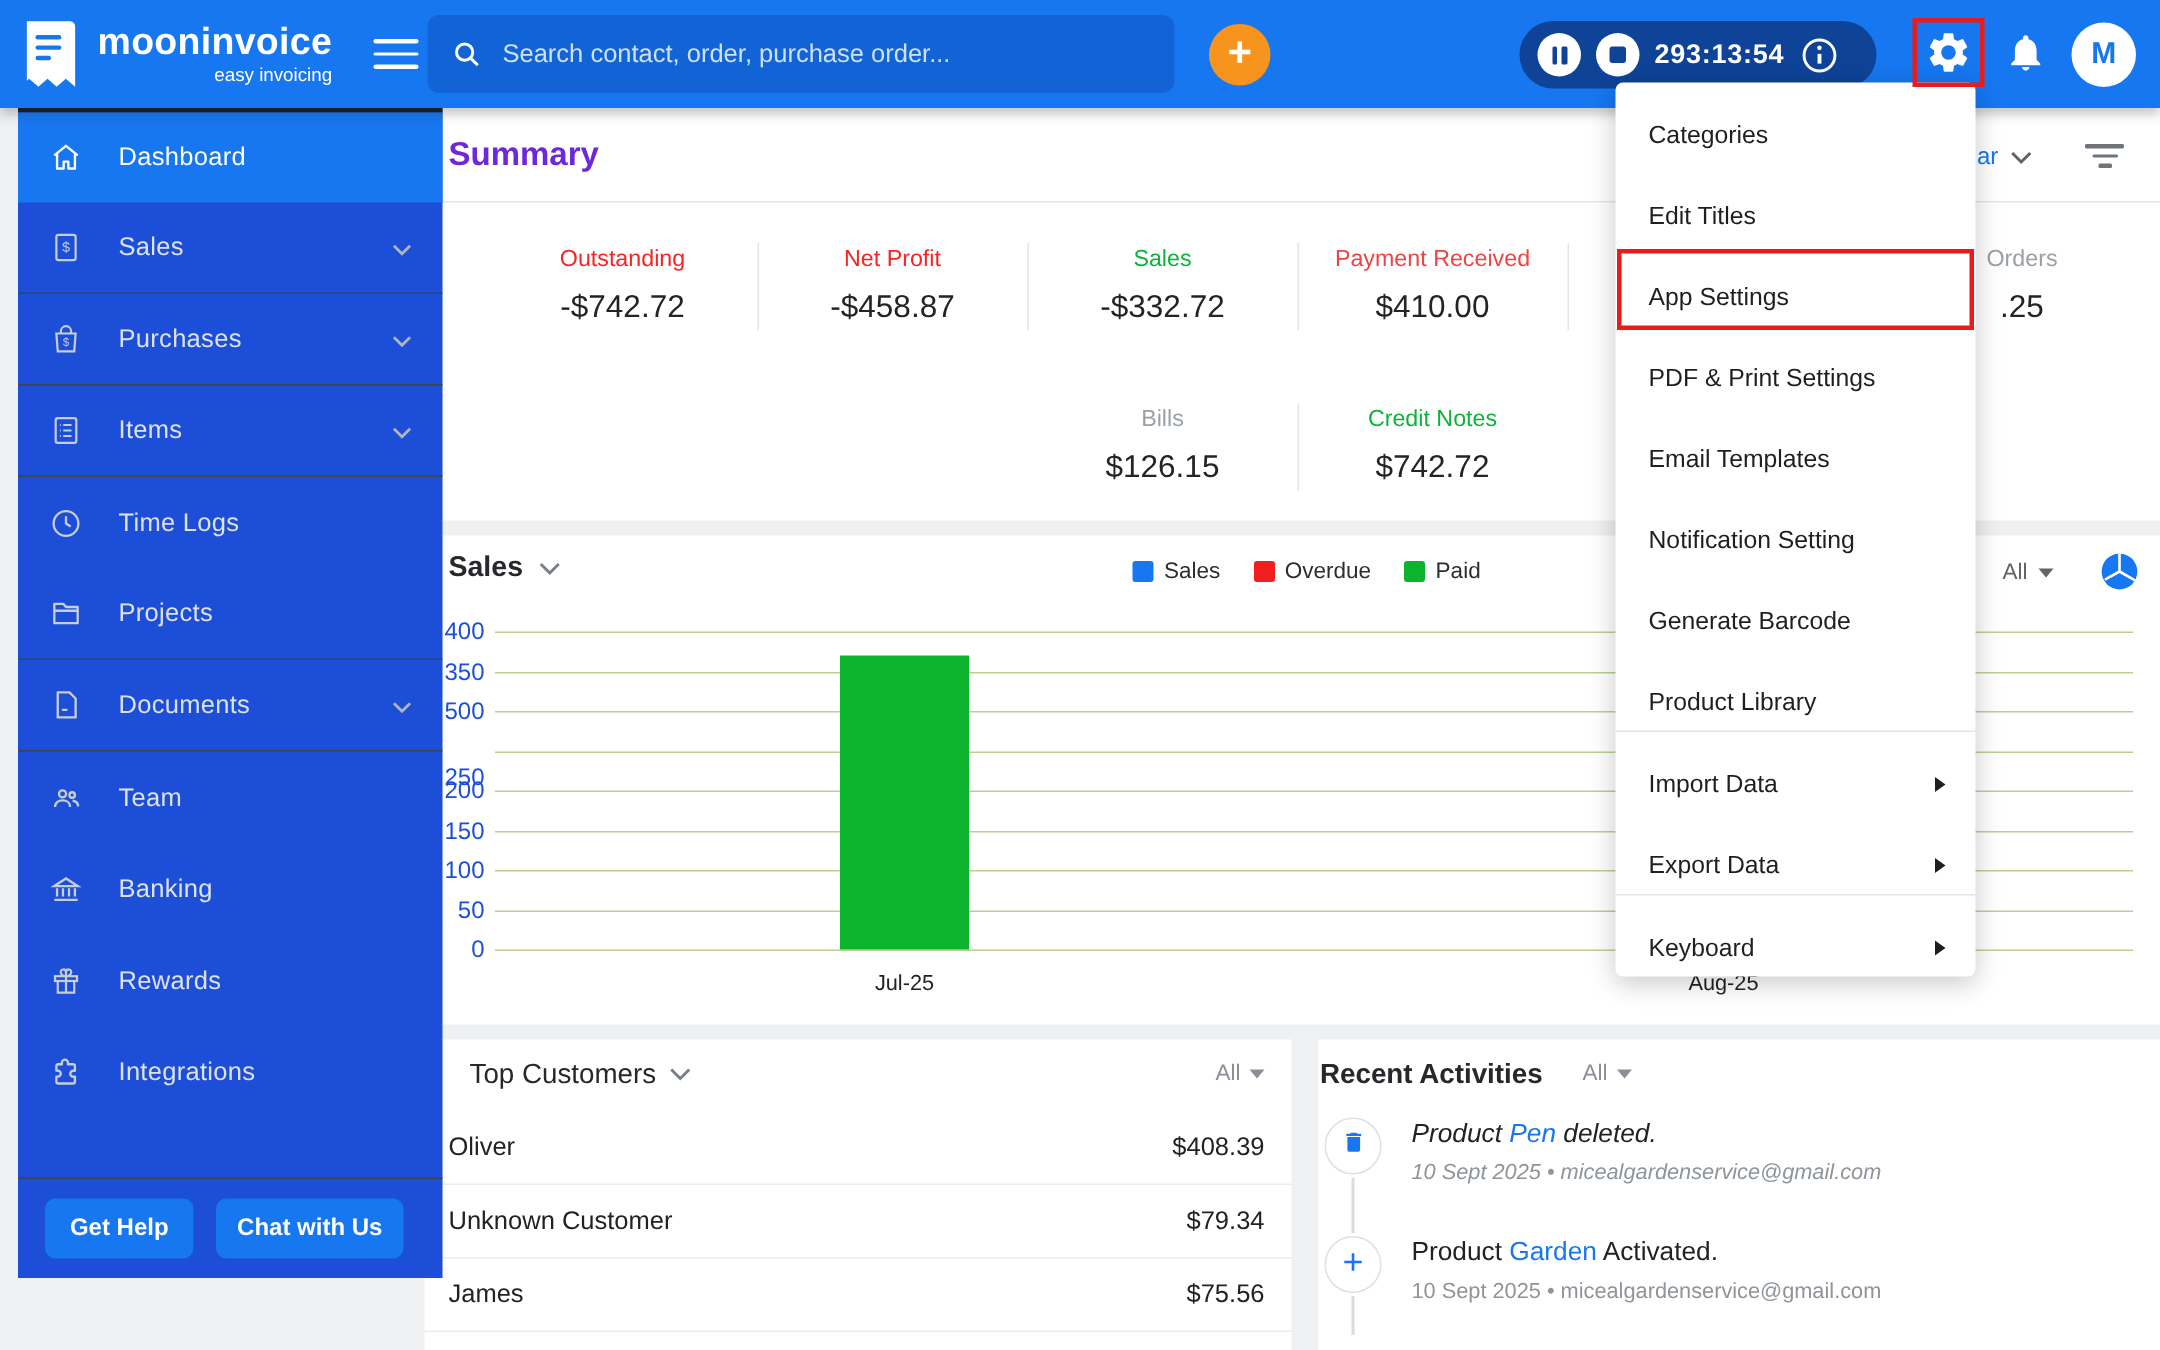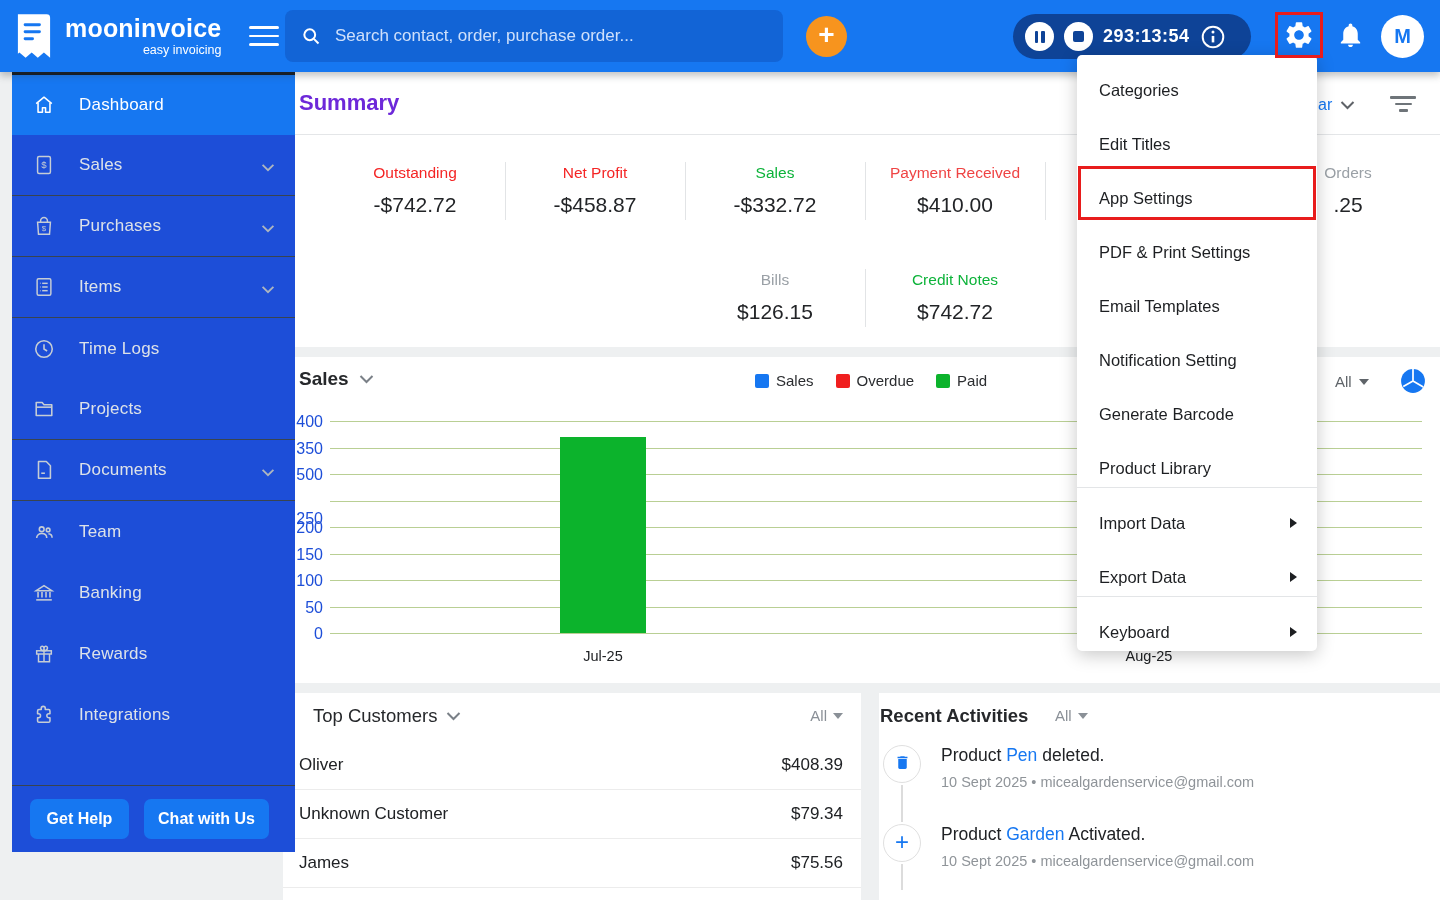--- a/index.html
+++ b/index.html
@@ -438,21 +438,21 @@
       </div>
   </div>
 
   <div class="card act-card">
     <div class="act-title">Recent Activities</div>
     <div class="act-filter">
       <span>All</span>
       <span style="width:0;height:0;border-left:5.5px solid transparent;border-right:5.5px solid transparent;border-top:6.5px solid #8a9097;"></span>
     </div>
     <div id="act-items">
-        <div class="act-item" style="top: 52px; width: 560px;">
+        <div class="act-item" style="top: 52px; width: 560px; font-style: italic;">
           <div class="act-circle">
             <span><svg width="17" height="19" viewBox="0 0 24 24" fill="#1677F1">
                 <path d="M6 19c0 1.1.9 2 2 2h8c1.1 0 2-.9 2-2V7H6v12zM19 4h-3.5l-1-1h-5l-1 1H5v2h14V4z"></path>
               </svg></span>
           </div>
           <div class="act-body">
             <div class="act-titleline"><span>Product</span> <span class="act-subject">Pen</span> <span>deleted.</span></div>
             <div class="act-meta">10 Sept 2025  •  micealgardenservice@gmail.com</div>
           </div>
         </div>

